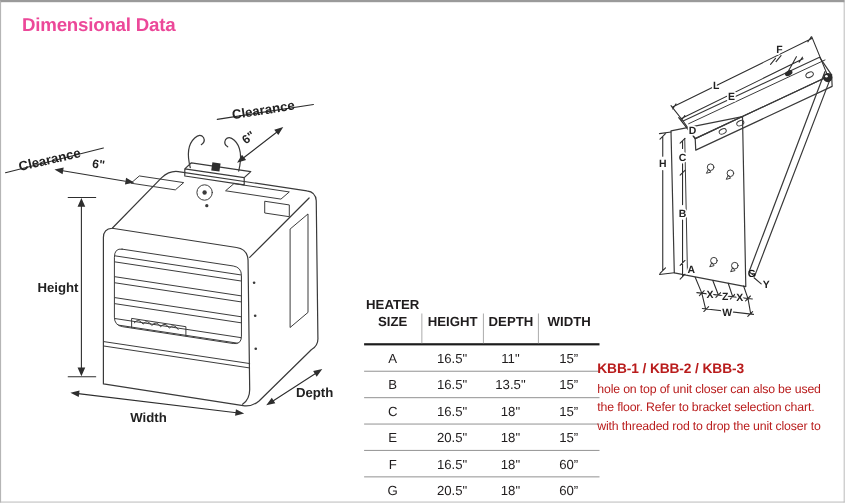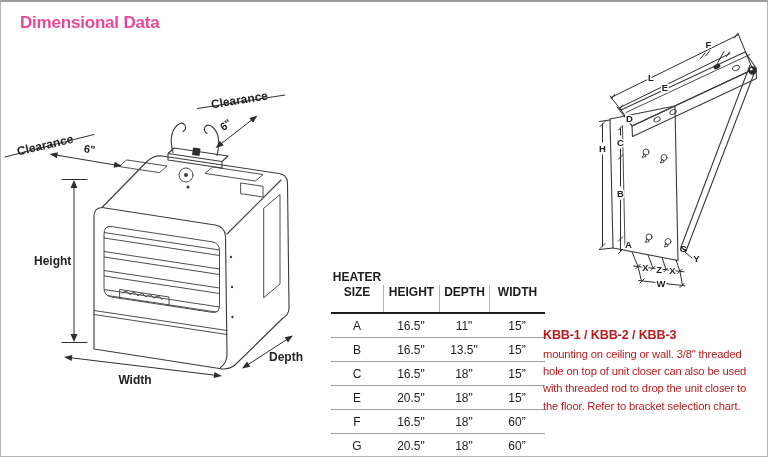--- a/index.html
+++ b/index.html
@@ -242,19 +242,18 @@
     <div class="st-grid st-row">
       <div>G</div>
       <div>20.5"</div>
       <div>18"</div>
       <div>60”</div>
     </div>
   </div>
 
   <div class="kbb">
     <div class="kbb-h">KBB-1 / KBB-2 / KBB-3</div>
-    <div class="kbb-line">mounting on ceiling or wall. 3/8" threaded</div>
     <div class="kbb-line">hole on top of unit closer can also be used</div>
+    <div class="kbb-line">the floor. Refer to bracket selection chart.</div>
     <div class="kbb-line">with threaded rod to drop the unit closer to</div>
-    <div class="kbb-line">the floor. Refer to bracket selection chart.</div>
   </div>
 
 </div>
 
 </body></html>

